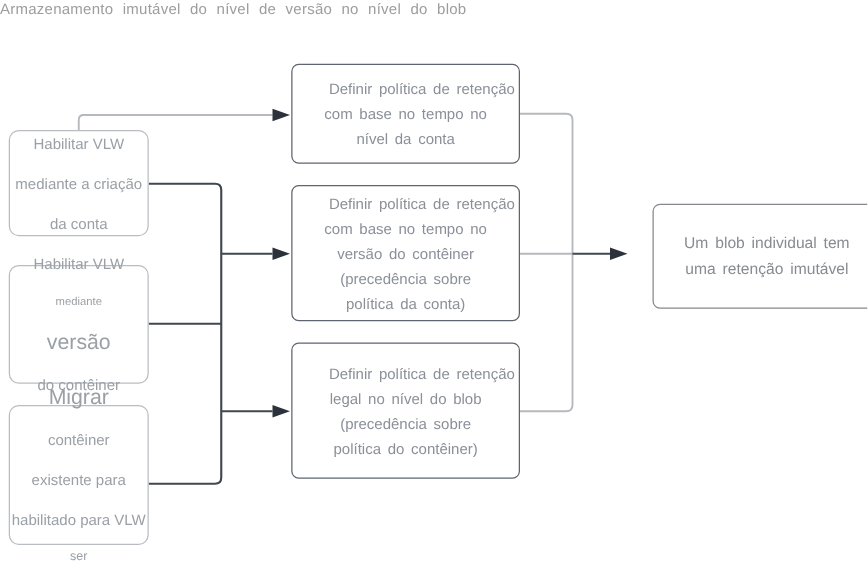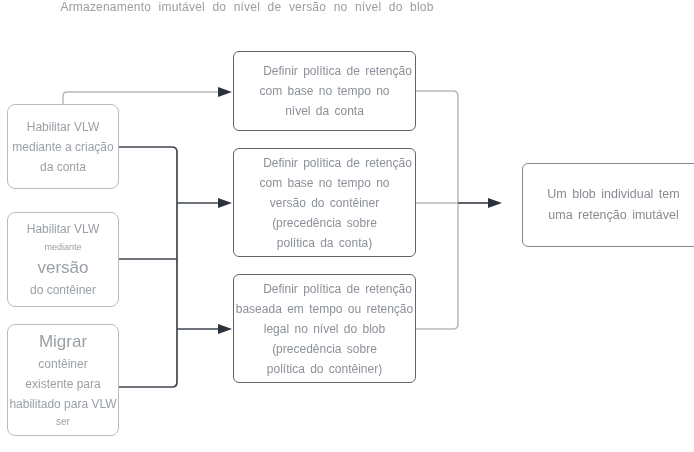--- a/index.html
+++ b/index.html
@@ -1,32 +1,32 @@
 <!DOCTYPE html>
 <html style="--title-text: #9d9da0; --left-box-border: #b9bdc2; --left-box-text: #9aa0a6; --mid-box-border: #5f656e; --mid-box-text: #8b9098; --right-box-border: #85888d; --right-box-text: #878c92; --connector-dark: #40474f; --connector-light: #b6b9bd; --arrowhead: #2c323c;"><head>
 <meta charset="utf-8">
 <style>
   html,body { margin:0; padding:0; background:#ffffff; }
   #canvas {
     position:relative; width:694px; height:452px; background:#ffffff;
     font-family:"Liberation Sans","DejaVu Sans",sans-serif; overflow:hidden;
   }
   #title {
-    position:absolute; left:0; top:9; width:494px; text-align:center;
+    position:absolute; left:0; top:9; width:494px; 
     font-size:12px; color:var(--title-text,#9d9da0); word-spacing:4px; letter-spacing:0.2px;
   }
   .box {
     position:absolute; box-sizing:border-box; background:#ffffff;
     display:flex; flex-direction:column; justify-content:center; align-items:center;
     text-align:center;
   }
   .box .line { width:100%; }
   .box-left {
     border:1px solid var(--left-box-border,#b9bdc2); border-radius:8px;
-    color:var(--left-box-text,#9aa0a6); font-size:12px;
+    color:var(--left-box-text,#9aa0a6); font-size:12px;gap:12px;
   }
   .box-mid {
     border:1px solid var(--mid-box-border,#5f656e); border-radius:6px;
     color:var(--mid-box-text,#8b9098); font-size:12px; word-spacing:2px;
   }
   .box-right {
     border:1px solid var(--right-box-border,#85888d); border-radius:6px;
     color:var(--right-box-text,#878c92); font-size:12.5px; word-spacing:2px;
   }
   .size-xs { font-size:9px;  line-height:17px; }
@@ -104,21 +104,20 @@
   <div id="box-mid2" class="box box-mid">
       <div class="line size-md indent">Definir política de retenção</div>
       <div class="line size-md">com base no tempo no</div>
       <div class="line size-md">versão do contêiner</div>
       <div class="line size-md">(precedência sobre</div>
       <div class="line size-md">política da conta)</div>
     </div>
 
   <div id="box-mid3" class="box box-mid">
       <div class="line size-md indent">Definir política de retenção</div>
-      <div class="line size-md">baseada em tempo ou retenção</div>
       <div class="line size-md">legal no nível do blob</div>
       <div class="line size-md">(precedência sobre</div>
       <div class="line size-md">política do contêiner)</div>
     </div>
 
   <div id="box-right1" class="box box-right">
       <div class="line size-md">Um blob individual tem</div>
       <div class="line size-md">uma retenção imutável</div>
     </div>
 

